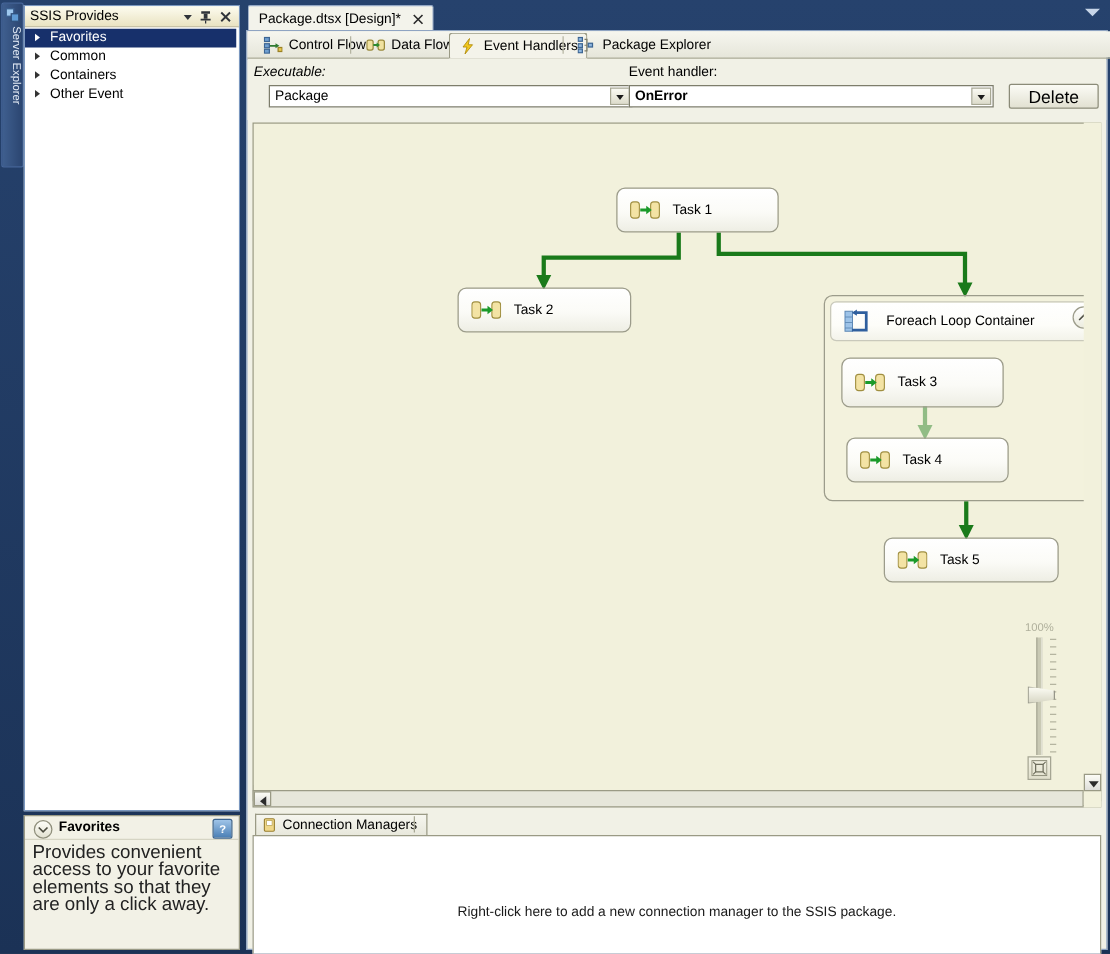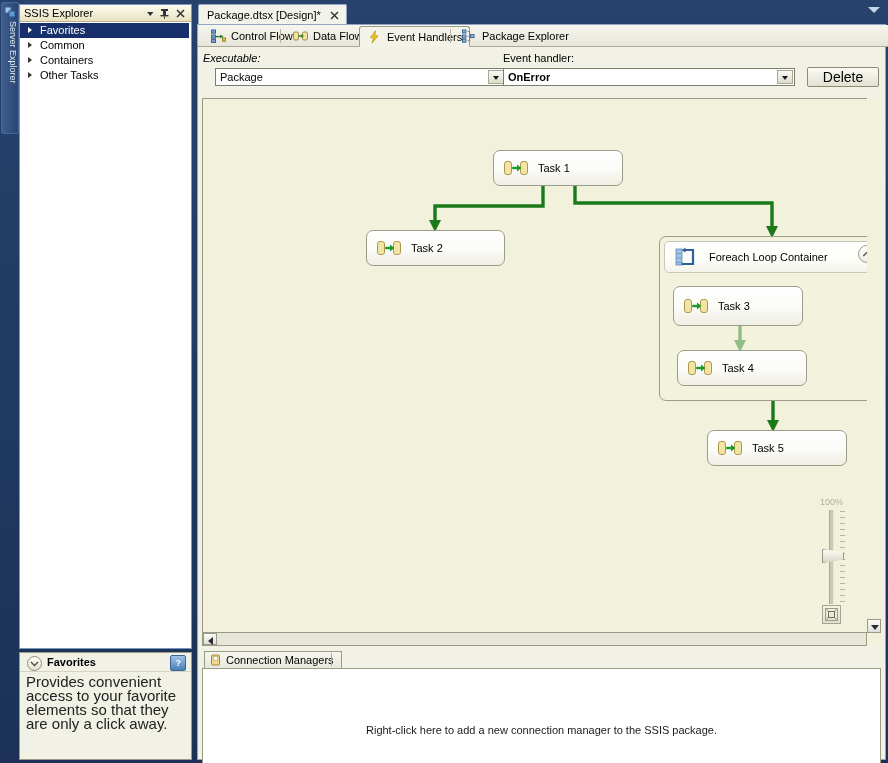--- a/index.html
+++ b/index.html
@@ -559,21 +559,21 @@
       <svg width="12" height="12" viewBox="0 0 12 12">
         <rect x="1" y="1" width="6" height="6" fill="#9ec8ef" stroke="#3a5f8f"></rect>
         <rect x="5" y="5" width="6" height="6" fill="#5f9bd5" stroke="#2f4f7a"></rect>
       </svg>
     </span>
     <span class="se-label">Server Explorer</span>
   </div>
 
   <div id="toolbox">
     <div id="toolbox-header">
-      <span id="toolbox-title">SSIS Explorer</span>
+      <span id="toolbox-title">SSIS Provides</span>
       <span class="tb-btn" id="tb-dropdown">
         <svg width="13" height="13" viewBox="0 0 13 13">
             <path d="M3 5 L9.5 5 L6.25 9 Z" fill="#30343a"></path>
           </svg>
       </span>
       <span class="tb-btn" id="tb-pin">
         <svg width="13" height="13" viewBox="0 0 13 13">
           <rect x="3" y="2" width="7" height="2" fill="#30343a"></rect>
           <rect x="5" y="4" width="3" height="4" fill="#30343a"></rect>
           <rect x="2.5" y="8" width="8" height="1.4" fill="#30343a"></rect>
@@ -594,21 +594,21 @@
       <div class="tree-item">
         <i class="tree-arrow"></i>
         <span>Common</span>
       </div>
       <div class="tree-item">
         <i class="tree-arrow"></i>
         <span>Containers</span>
       </div>
       <div class="tree-item">
         <i class="tree-arrow"></i>
-        <span>Other Tasks</span>
+        <span>Other Event</span>
       </div>
     </div>
   </div>
 
   <div id="favorites-pane">
     <div id="fav-head">
       <span id="fav-chevron">
         <svg width="9" height="7" viewBox="0 0 9 7">
             <path d="M1 2 L4.5 5.5 L8 2" stroke="#4a4a3e" stroke-width="1.3" fill="none"></path>
           </svg>

